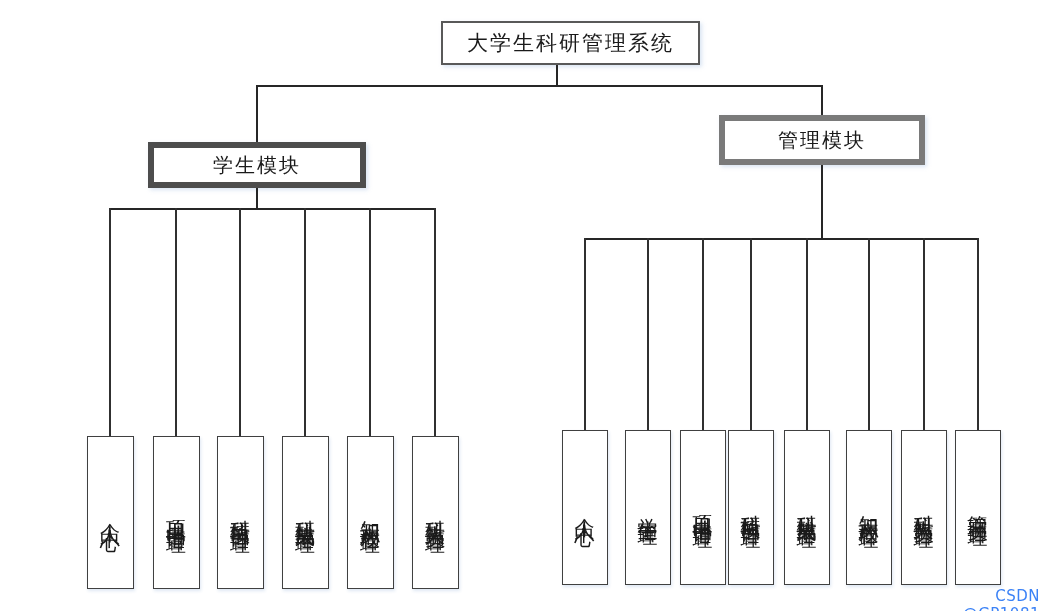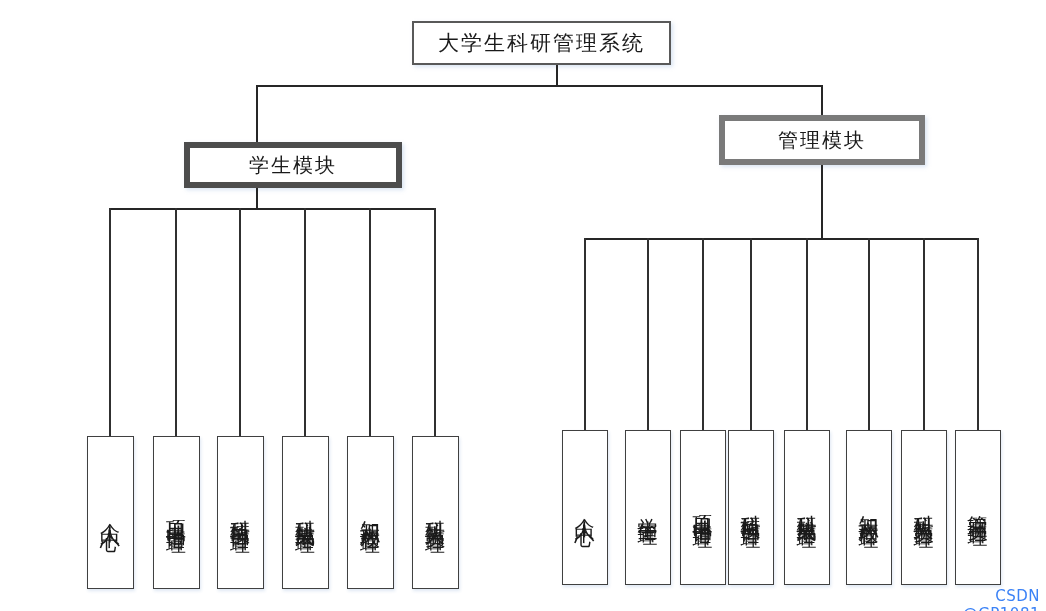--- a/index.html
+++ b/index.html
@@ -15,32 +15,32 @@
     position: absolute;
     background: #ffffff;
     display: flex;
     align-items: center;
     justify-content: center;
     color: #1a1a1a;
     box-sizing: border-box;
     box-shadow: 2px 2px 4px rgba(150, 180, 220, 0.35);
   }
   .root-box {
-    left: 412px; top: 21px; width: 259px; height: 44px;
+    left: 441px; top: 21px; width: 259px; height: 44px;
     border: 2px solid #595959;
     font-size: 21px;
     font-family: "DejaVu Serif", "Liberation Serif", serif;
     letter-spacing: 2px;
   }
   .module-box {
     border: 6px solid #737373;
     font-size: 20px;
     letter-spacing: 2px;
   }
-  .student-module { left: 148px; top: 142px; width: 218px; height: 46px; border-color: #4d4d4d; margin-left: 36px; }
+  .student-module { left: 148px; top: 142px; width: 218px; height: 46px; border-color: #4d4d4d; }
   .admin-module   { left: 719px; top: 115px; width: 206px; height: 50px; border-color: #7a7a7a; }
   .leaf {
     border: 1.5px solid #404040;
     font-size: 20px;
     font-family: "DejaVu Serif", "Liberation Serif", serif;
     box-shadow: 1px 2px 3px rgba(150, 180, 220, 0.3);
   }
   .leaf span {
     writing-mode: vertical-rl;
     text-orientation: upright;

